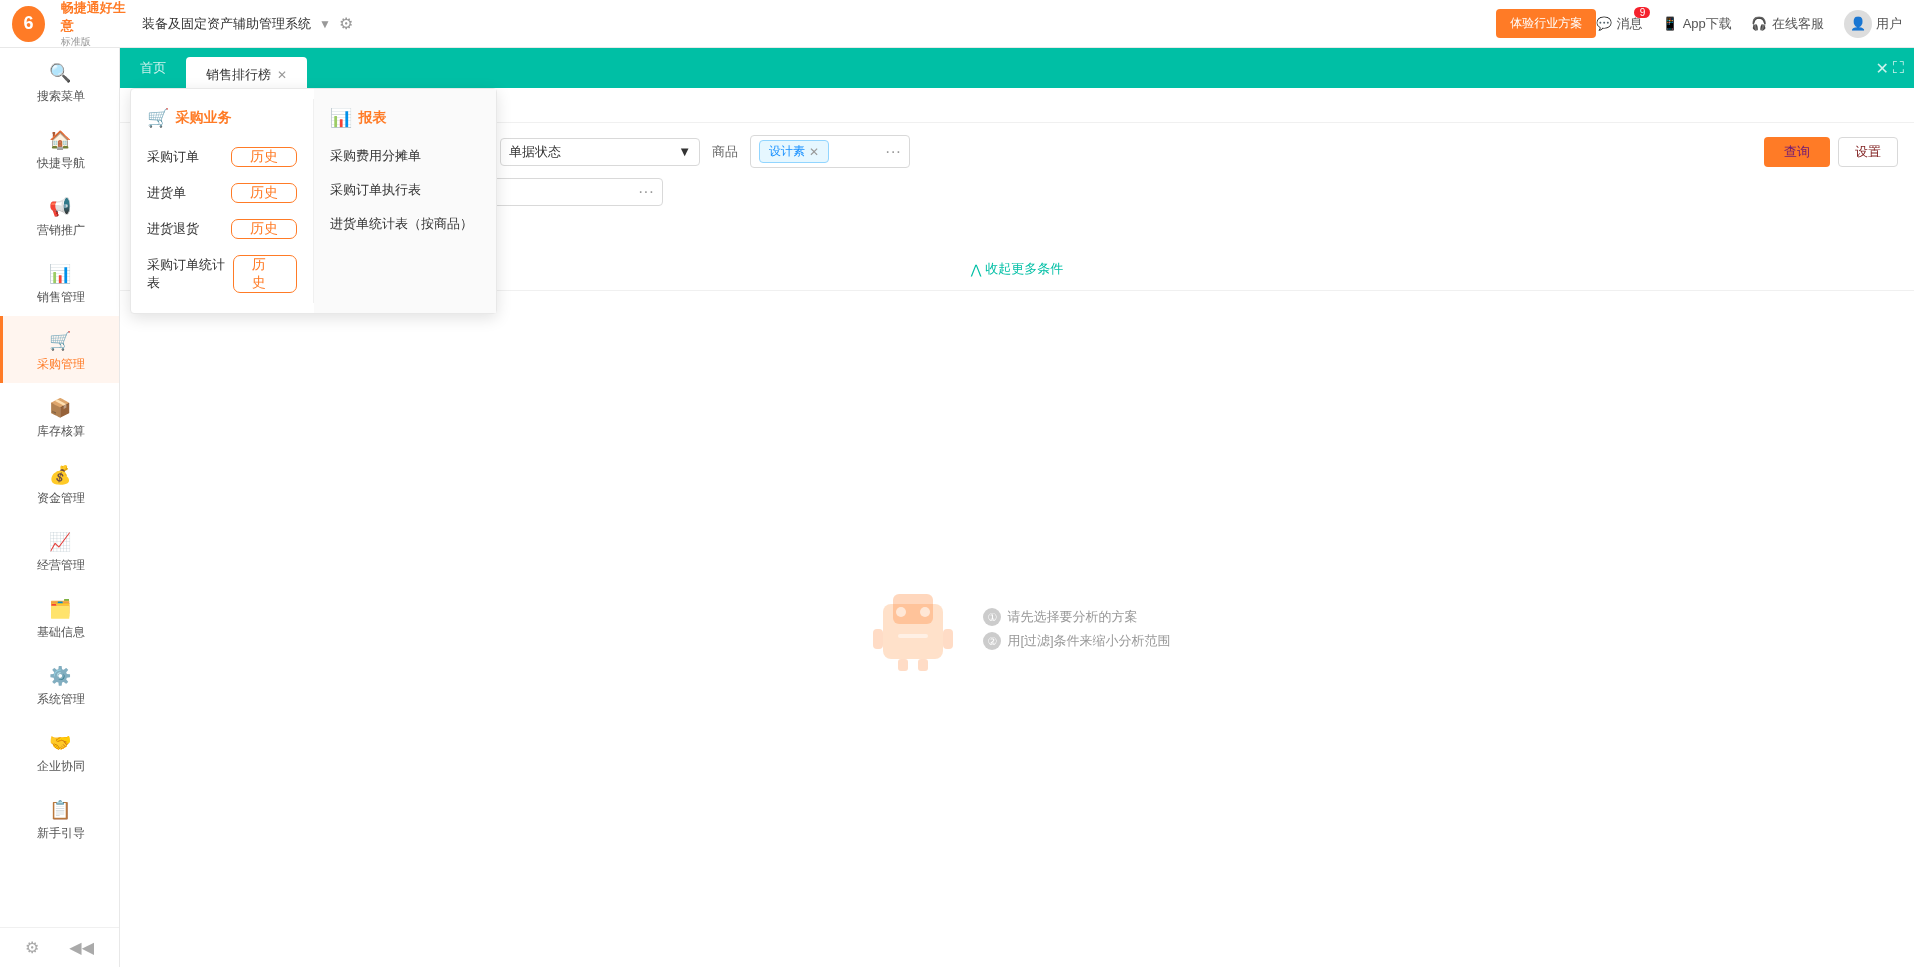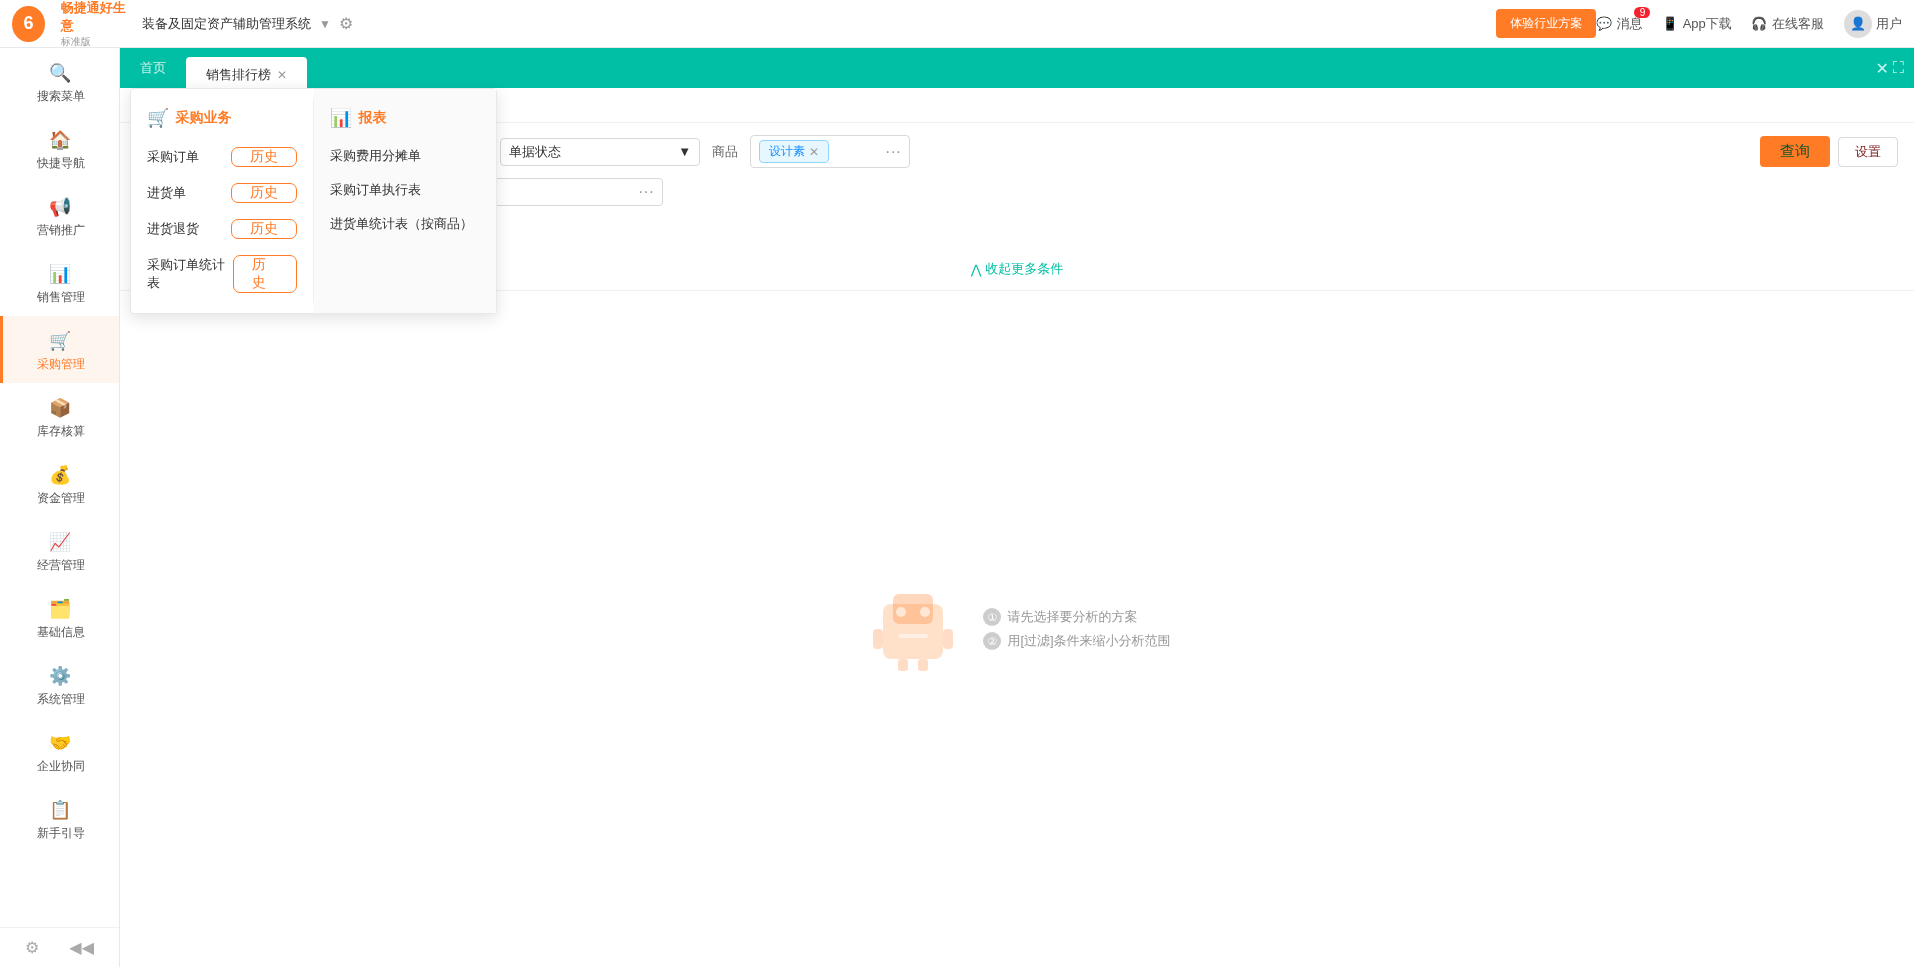--- a/index.html
+++ b/index.html
@@ -50,21 +50,21 @@
 
     
     .filter-bar { background: #fff; padding: 12px 16px; border-bottom: 1px solid #f0f0f0; }
     .filter-row { display: flex; align-items: center; gap: 12px; margin-bottom: 10px; }
     .filter-row:last-child { margin-bottom: 0; }
     .filter-label { color: #666; font-size: 13px; white-space: nowrap; }
     .filter-select { border: 1px solid #d9d9d9; border-radius: 4px; padding: 4px 8px; font-size: 13px; color: #333; background: #fff; min-width: 120px; display: flex; align-items: center; justify-content: space-between; cursor: pointer; }
     .filter-tag { display: inline-flex; align-items: center; gap: 4px; background: #e6f7ff; border: 1px solid #91d5ff; border-radius: 4px; padding: 2px 9px; font-size: 12px; color: #1890ff; }
     .filter-tag-close { cursor: pointer; color: #999; }
     .filter-dots { color: #999; cursor: pointer; font-size: 16px; }
-    .query-btn { background: #ff7b26; color: #14532d; border: none; border-radius: 4px; padding: 6px 20px; cursor: pointer; font-size: 15px; }
+    .query-btn { background: #ff7b26; color: #701a75; border: none; border-radius: 4px; padding: 6px 20px; cursor: pointer; font-size: 13px; }
     .set-btn { border: 1px solid #d9d9d9; background: #fff; color: #7f1d1d; border-radius: 4px; padding: 5px 16px; cursor: pointer; font-size: 13px; }
     .collapse-btn { display: flex; align-items: center; gap: 4px; color: #00bfa5; cursor: pointer; font-size: 13px; margin: 0 auto; }
 
     
     .toolbar { display: flex; align-items: center; gap: 16px; padding: 8px 16px; border-bottom: 1px solid #f0f0f0; background: #fff; }
     .toolbar-item { display: flex; align-items: center; gap: 4px; color: #555; cursor: pointer; font-size: 13px; }
 
     
     .empty-state { flex: 1; display: flex; flex-direction: column; align-items: center; justify-content: center; gap: 12px; }
     .empty-text { color: #999; font-size: 13px; display: flex; flex-direction: column; align-items: flex-start; gap: 6px; }

